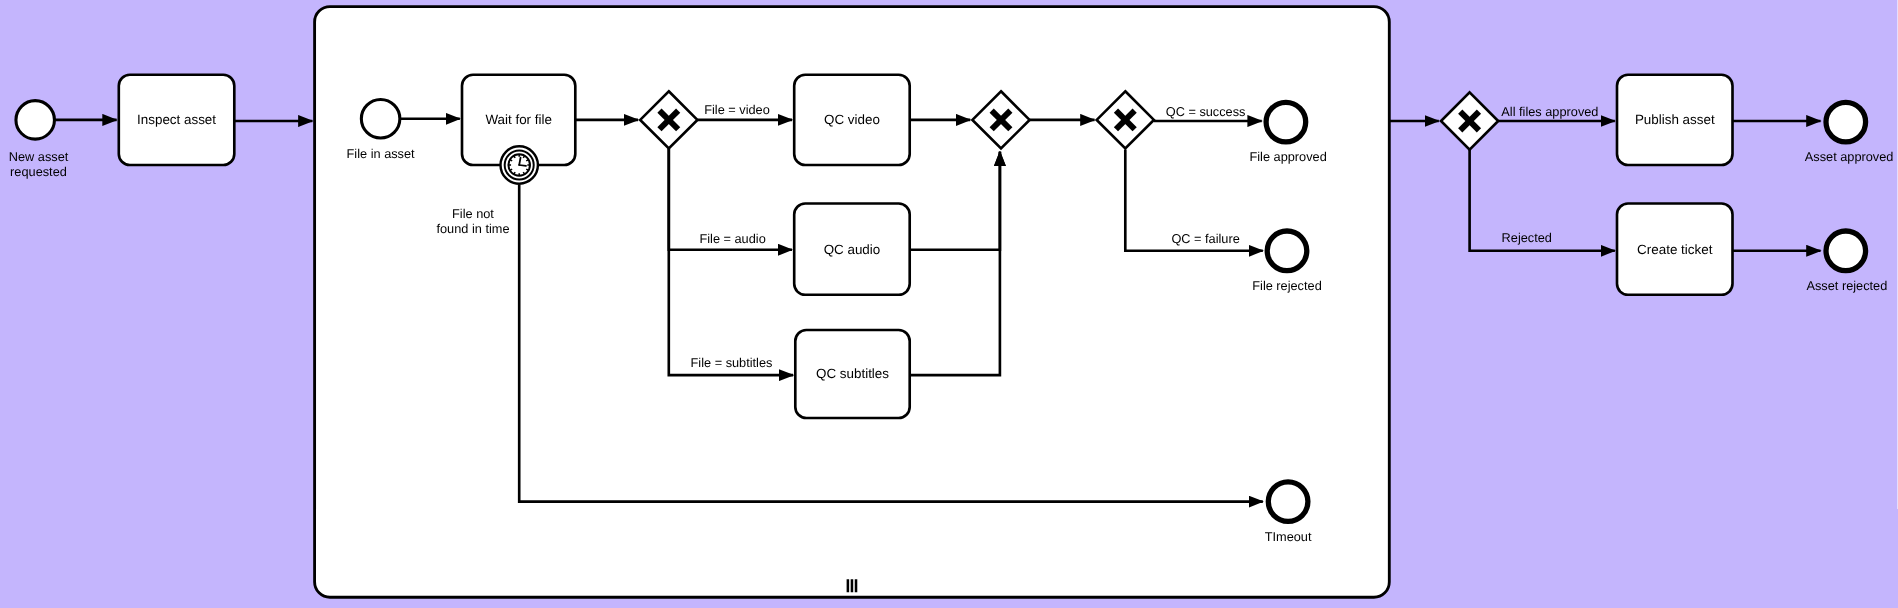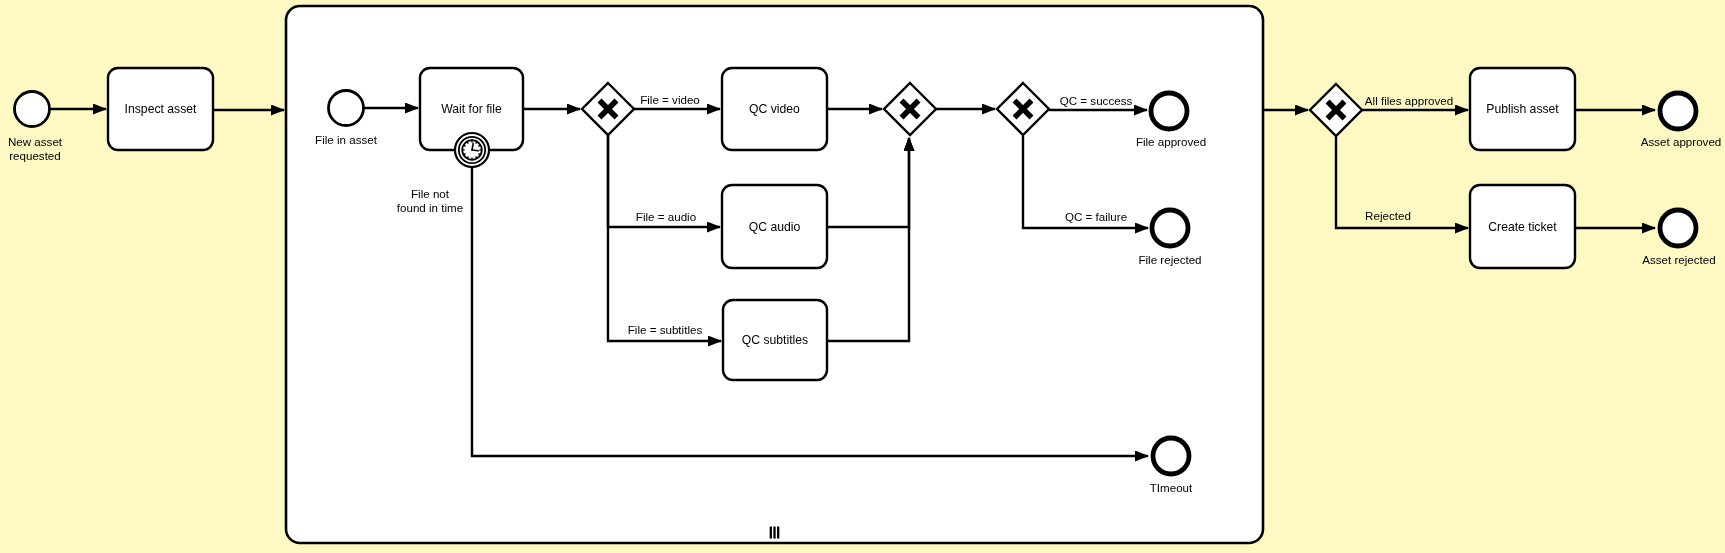--- a/index.html
+++ b/index.html
@@ -5,21 +5,21 @@
   html, body {
     margin: 0;
     padding: 0;
     background: #ffffff;
     font-family: "Liberation Sans", sans-serif;
   }
   .canvas-wrap {
     position: relative;
     width: 1725px;
     height: 553px;
-    background: #fef9c3;
+    background: #c4b5fd;
     overflow: hidden;
   }
   svg { display: block; }
   text {
     font-family: "Liberation Sans", sans-serif;
     fill: #000000;
     user-select: none;
   }
   .task-label   { font-size: 12.2px; }
   .ext-label    { font-size: 11.6px; }

